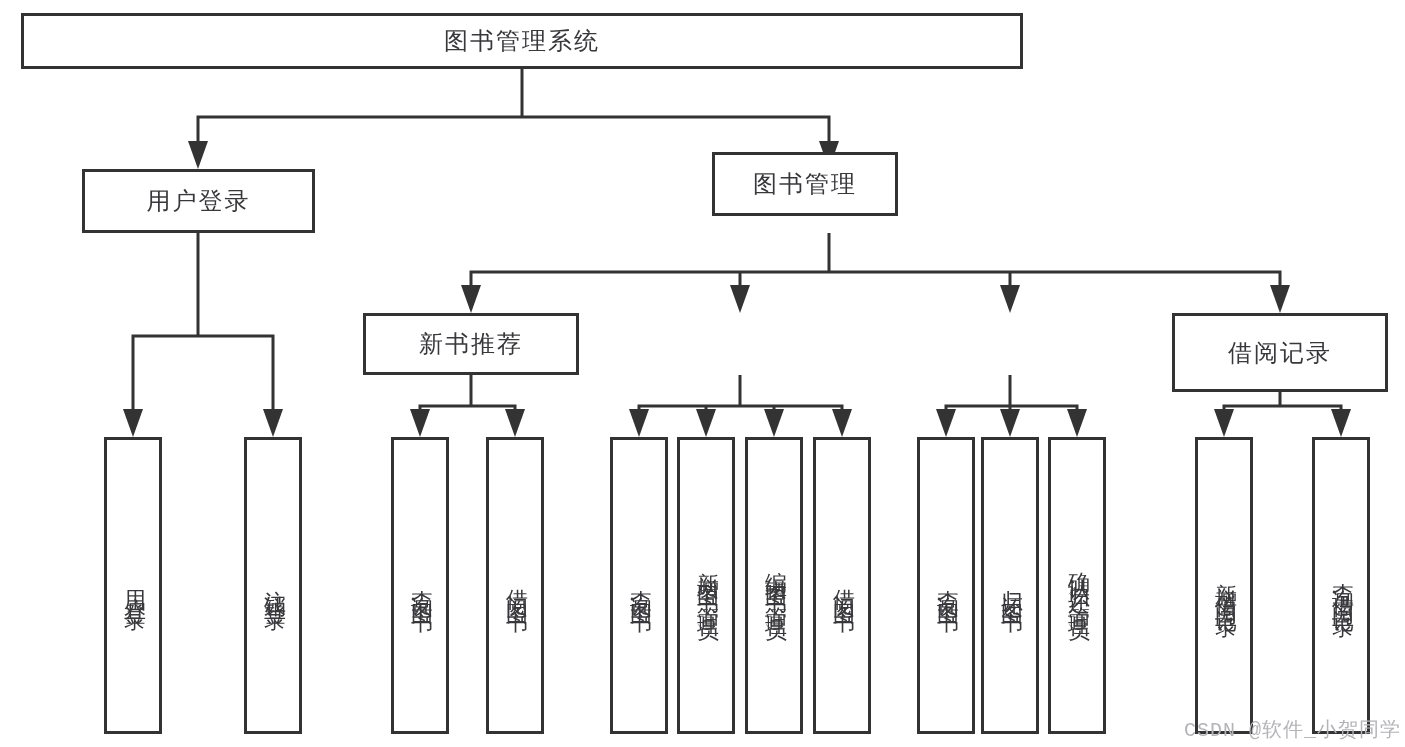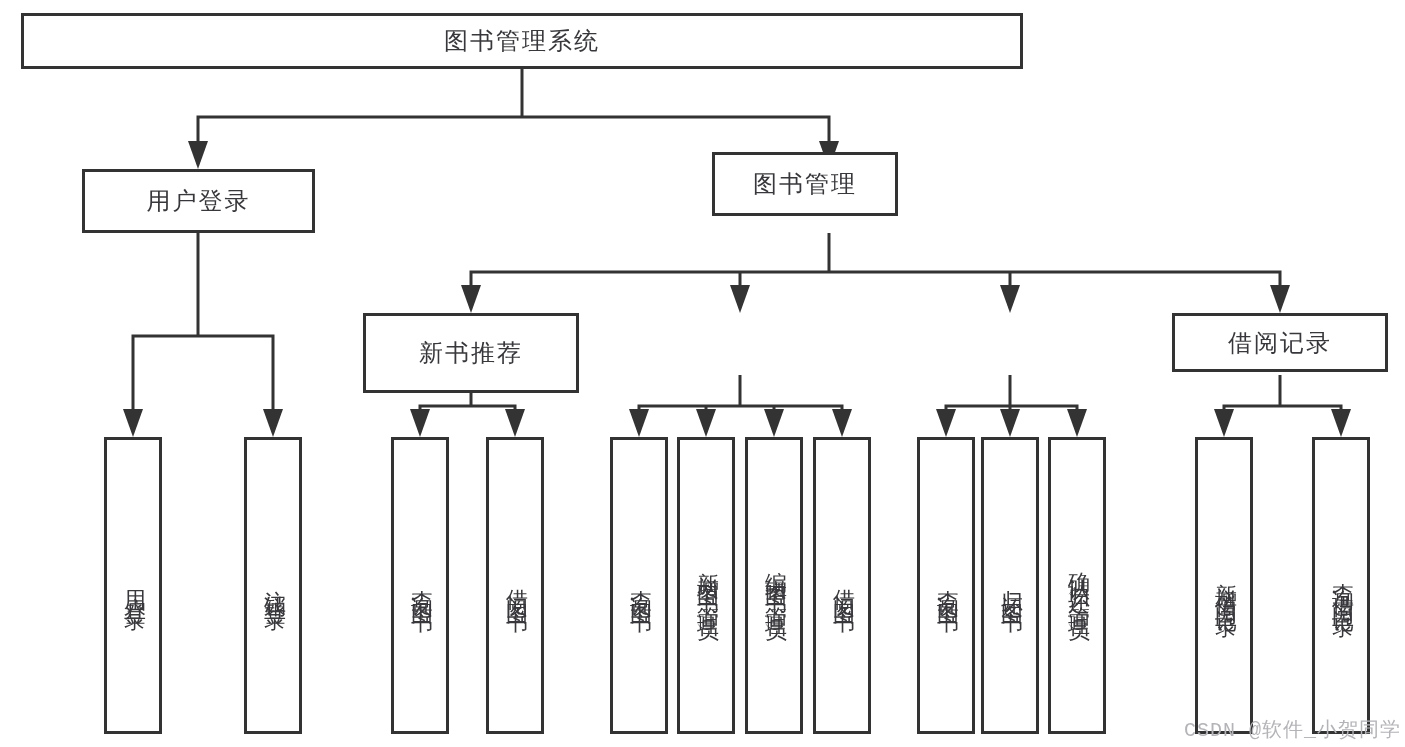--- a/index.html
+++ b/index.html
@@ -85,24 +85,24 @@
     <span>图书管理系统</span>
   </div>
 
   <div class="box hbox" style="left:82px;top:169px;width:233px;height:64px;">
     <span>用户登录</span>
   </div>
   <div class="box hbox" style="left:712px;top:152px;width:186px;height:64px;">
     <span>图书管理</span>
   </div>
 
-  <div class="box hbox" style="left:363px;top:313px;width:216px;height:80px;">
+  <div class="box hbox" style="left:363px;top:313px;width:216px;height:62px;">
     <span>新书推荐</span>
   </div>
-  <div class="box hbox" style="left:1172px;top:313px;width:216px;height:59px;text-align:center;">
+  <div class="box hbox" style="left:1172px;top:313px;width:216px;height:79px;text-align:center;">
     <span>借阅记录</span>
   </div>
 
   <div class="box vbox" style="left:104px;top:437px;width:58px;height:297px;">
     <span class="vtext">用户登录</span>
   </div>
   <div class="box vbox" style="left:244px;top:437px;width:58px;height:297px;">
     <span class="vtext">注销登录</span>
   </div>
 

